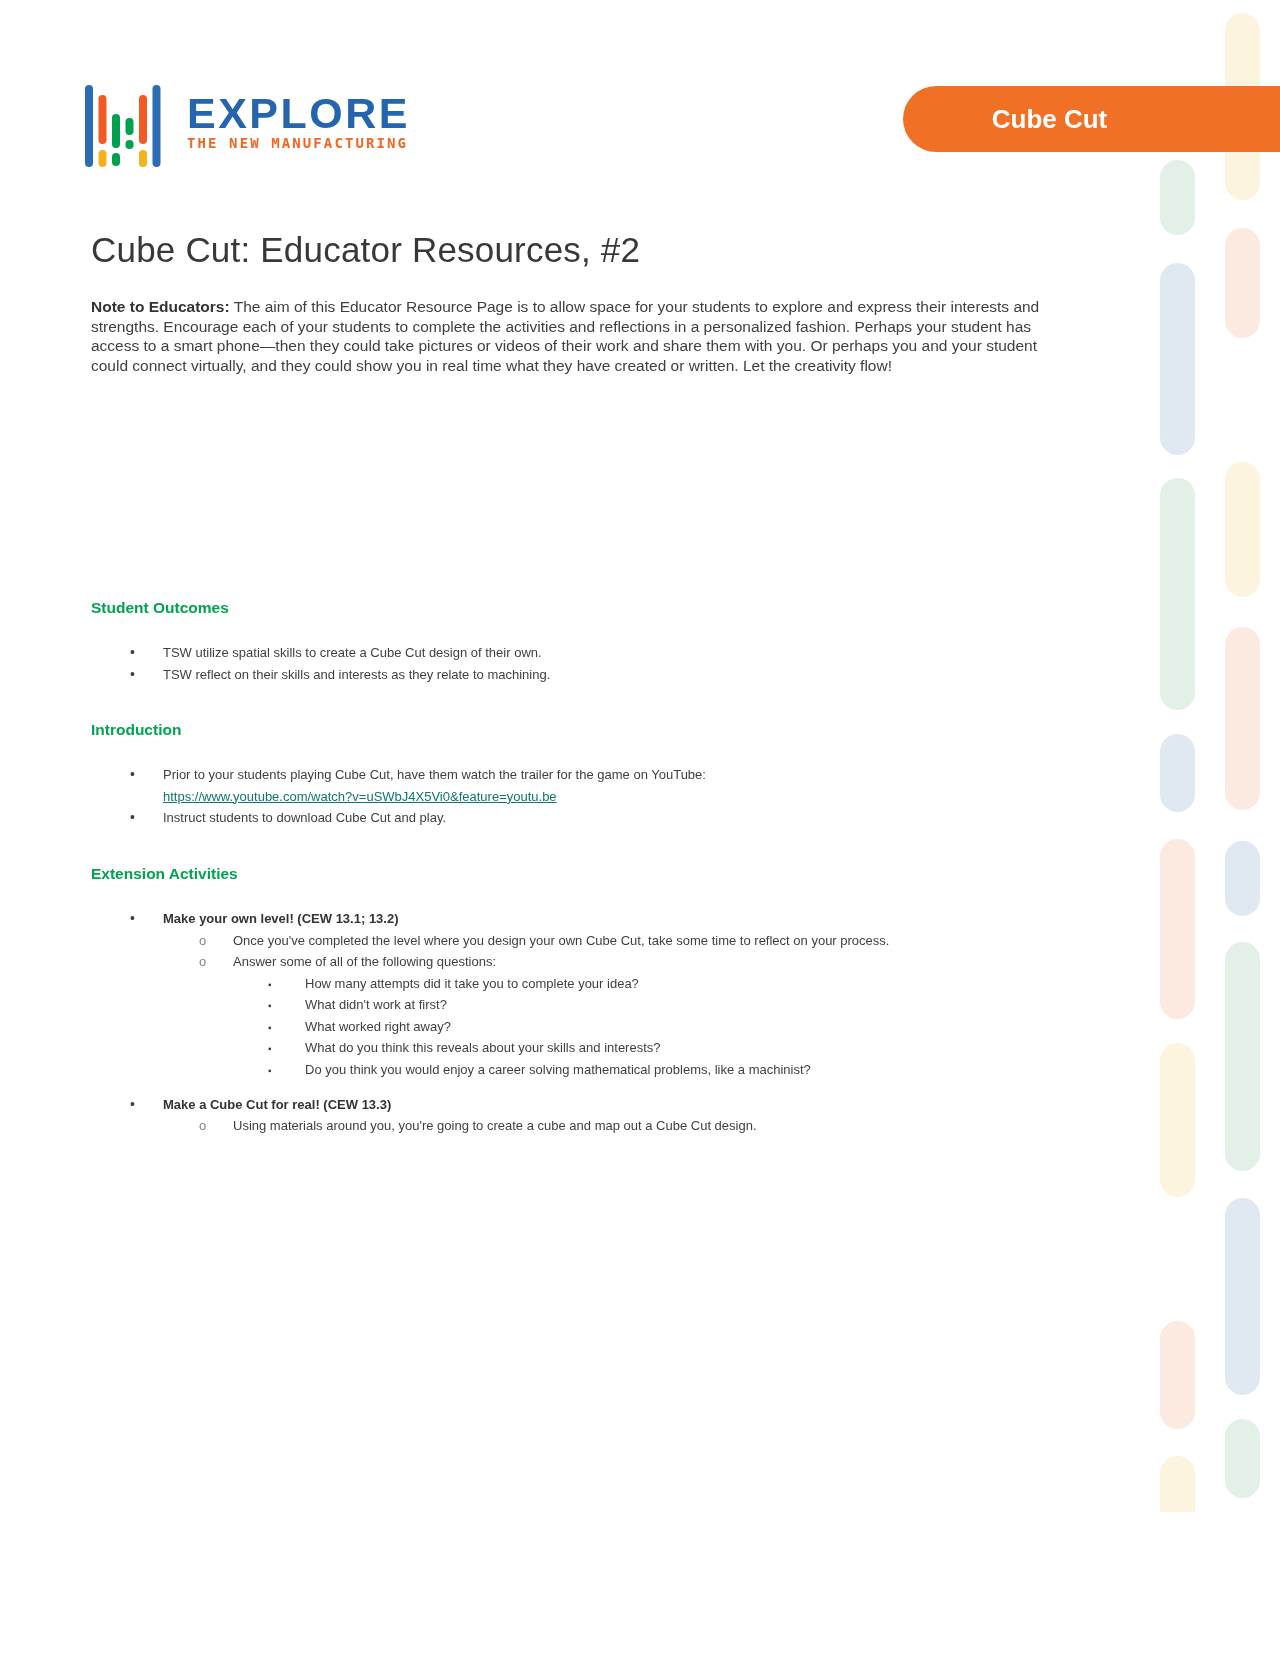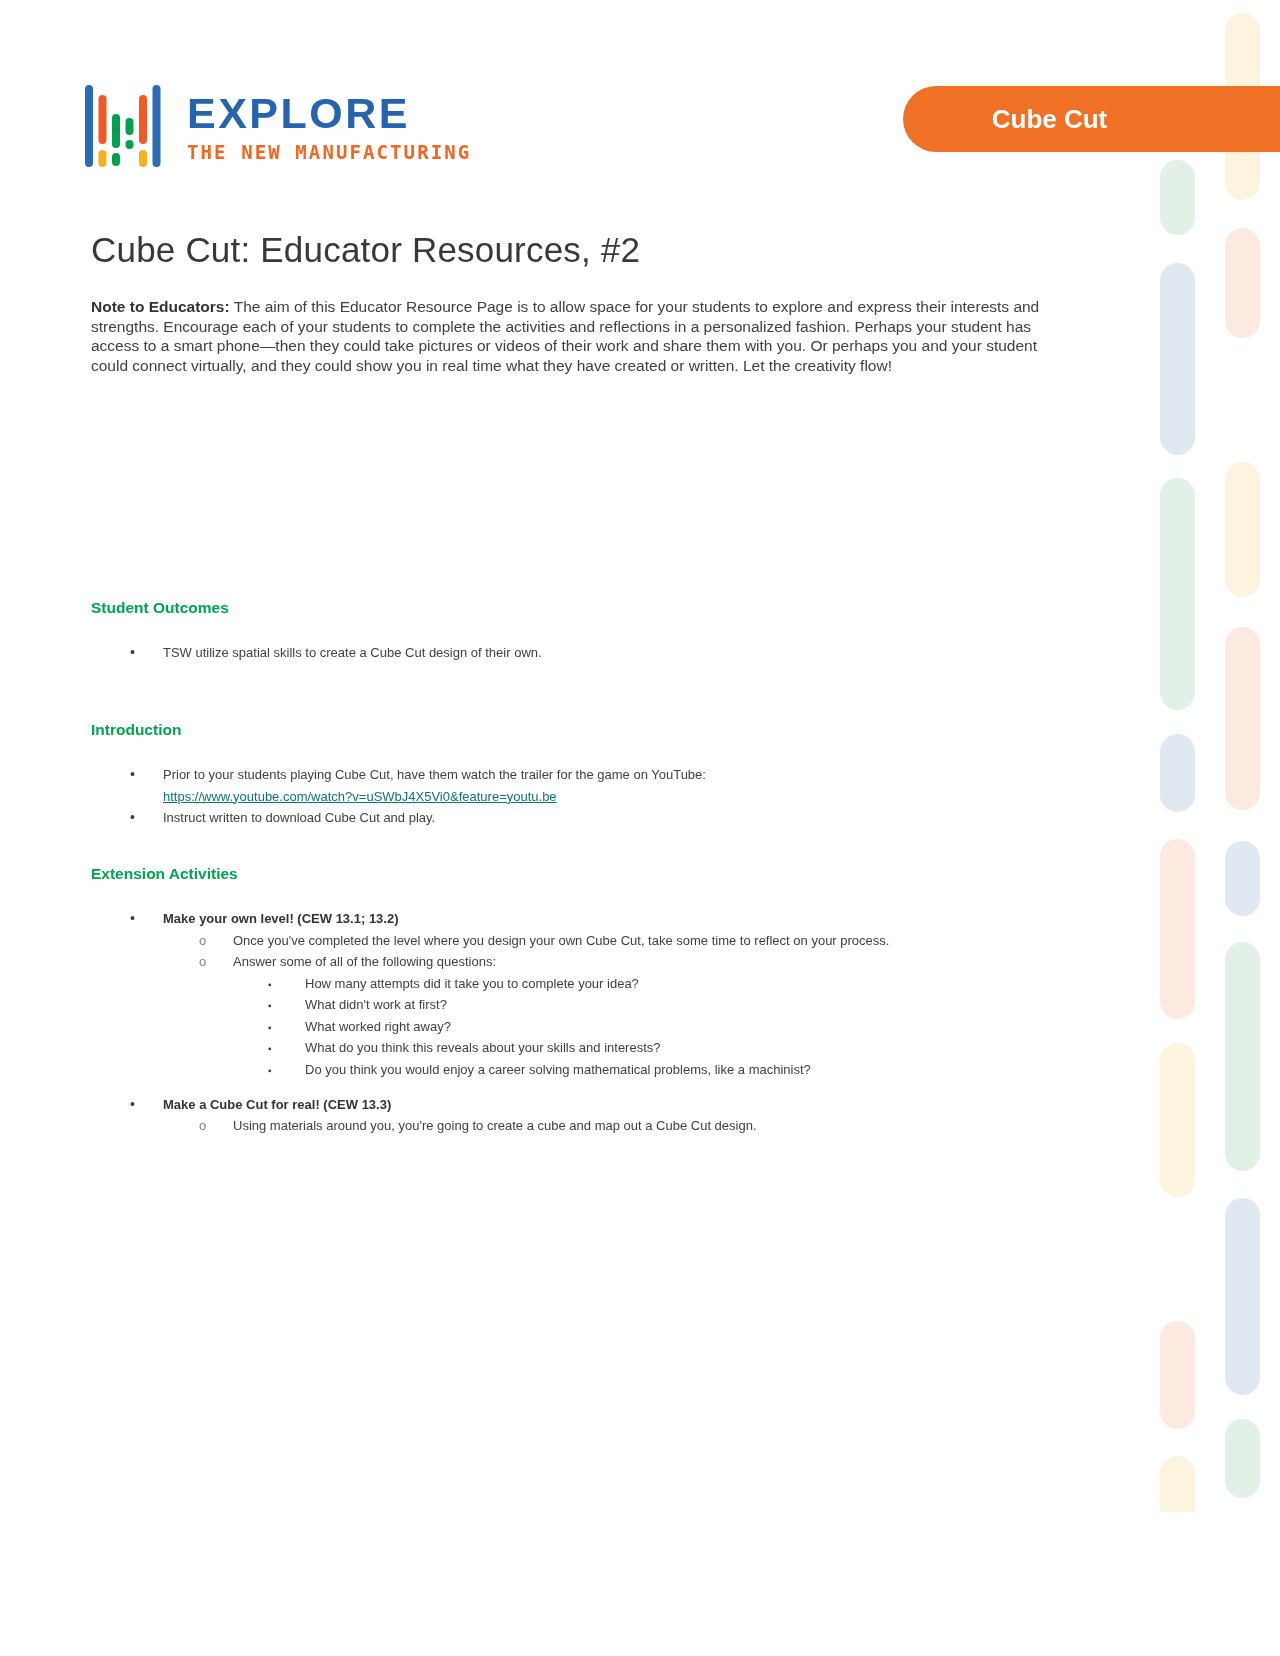--- a/index.html
+++ b/index.html
@@ -11,22 +11,22 @@
   
   .pill { position:absolute; width:35px; border-radius:18px; z-index:0; }
 
   
   .logo { position:absolute; left:85px; top:85px; display:flex; z-index:1; }
   .logo-text { margin-left:20px; padding-top:10px; }
   .brand {
     font-size:43px; font-weight:600; letter-spacing:2.5px; color:#2465ae; line-height:36px;
   }
   .tagline {
-    font-family:"DejaVu Sans Mono", monospace; font-size:19px; letter-spacing:2.1px;
-    color:#f26522; margin-top:10px; font-weight:bold;
+    font-family:"DejaVu Sans Mono", monospace; font-size:14px; letter-spacing:2.1px;
+    color:#f26522; margin-top:4px; font-weight:bold;
   }
   .banner {
     position:absolute; left:903px; top:86px; width:377px; height:66px; box-sizing:border-box;
     background:#f07026; border-radius:33px 0 0 33px; z-index:2;
     display:flex; align-items:center; justify-content:center; padding-right:84px;
     color:#ffffff; font-size:26px; font-weight:bold;
   }
 
   
   .title {
@@ -142,28 +142,29 @@
 
   <h1 class="title" style="margin:0">Cube Cut: Educator Resources, #2</h1>
 
   <p class="note"><b>Note to Educators:</b><span> The aim of this Educator Resource Page is to allow space for your students to explore and express their interests and strengths. Encourage each of your students to complete the activities and reflections in a personalized fashion. Perhaps your student has access to a smart phone—then they could take pictures or videos of their work and share them with you. Or perhaps you and your student could connect virtually, and they could show you in real time what they have created or written. Let the creativity flow!</span></p>
 
 
   <section class="sec sec-outcomes">
     <h2>Student Outcomes</h2>
     <div class="list">
         <div class="li l1"><span class="txt">TSW utilize spatial skills to create a Cube Cut design of their own.</span></div>
+        <div class="li l1"><span class="txt">TSW reflect on their skills and interests as they relate to machining.</span></div>
       </div>
   </section>
 
   <section class="sec sec-intro">
     <h2>Introduction</h2>
     <div class="list">
         <div class="li l1"><span class="txt">Prior to your students playing Cube Cut, have them watch the trailer for the game on YouTube:<a class="lnk" href="#">https://www.youtube.com/watch?v=uSWbJ4X5Vi0&amp;feature=youtu.be</a></span></div>
-        <div class="li l1"><span class="txt">Instruct written to download Cube Cut and play.</span></div>
+        <div class="li l1"><span class="txt">Instruct students to download Cube Cut and play.</span></div>
       </div>
   </section>
 
   <section class="sec sec-extension">
     <h2>Extension Activities</h2>
     <div class="list">
         <div class="li l1"><span class="txt bold">Make your own level! (CEW 13.1; 13.2)</span></div>
         <div class="li l2"><span class="txt">Once you've completed the level where you design your own Cube Cut, take some time to reflect on your process.</span></div>
         <div class="li l2"><span class="txt">Answer some of all of the following questions:</span></div>
         <div class="li l3"><span class="txt">How many attempts did it take you to complete your idea?</span></div>

